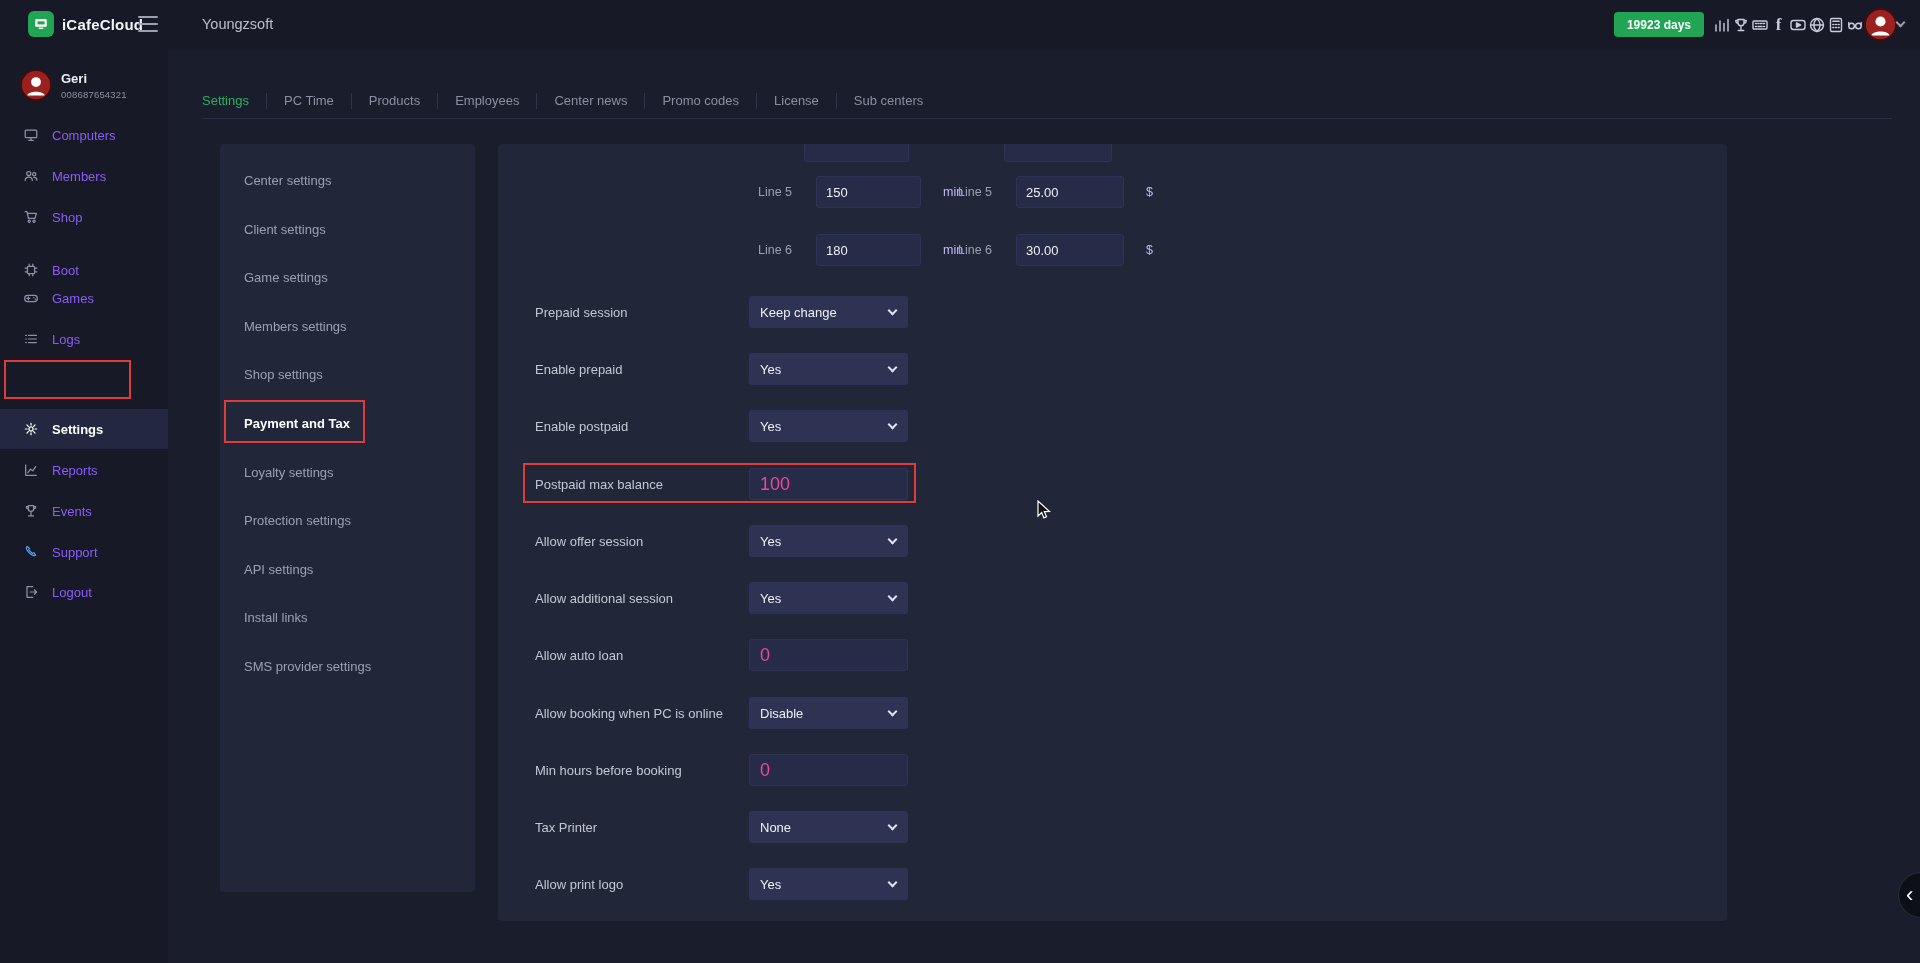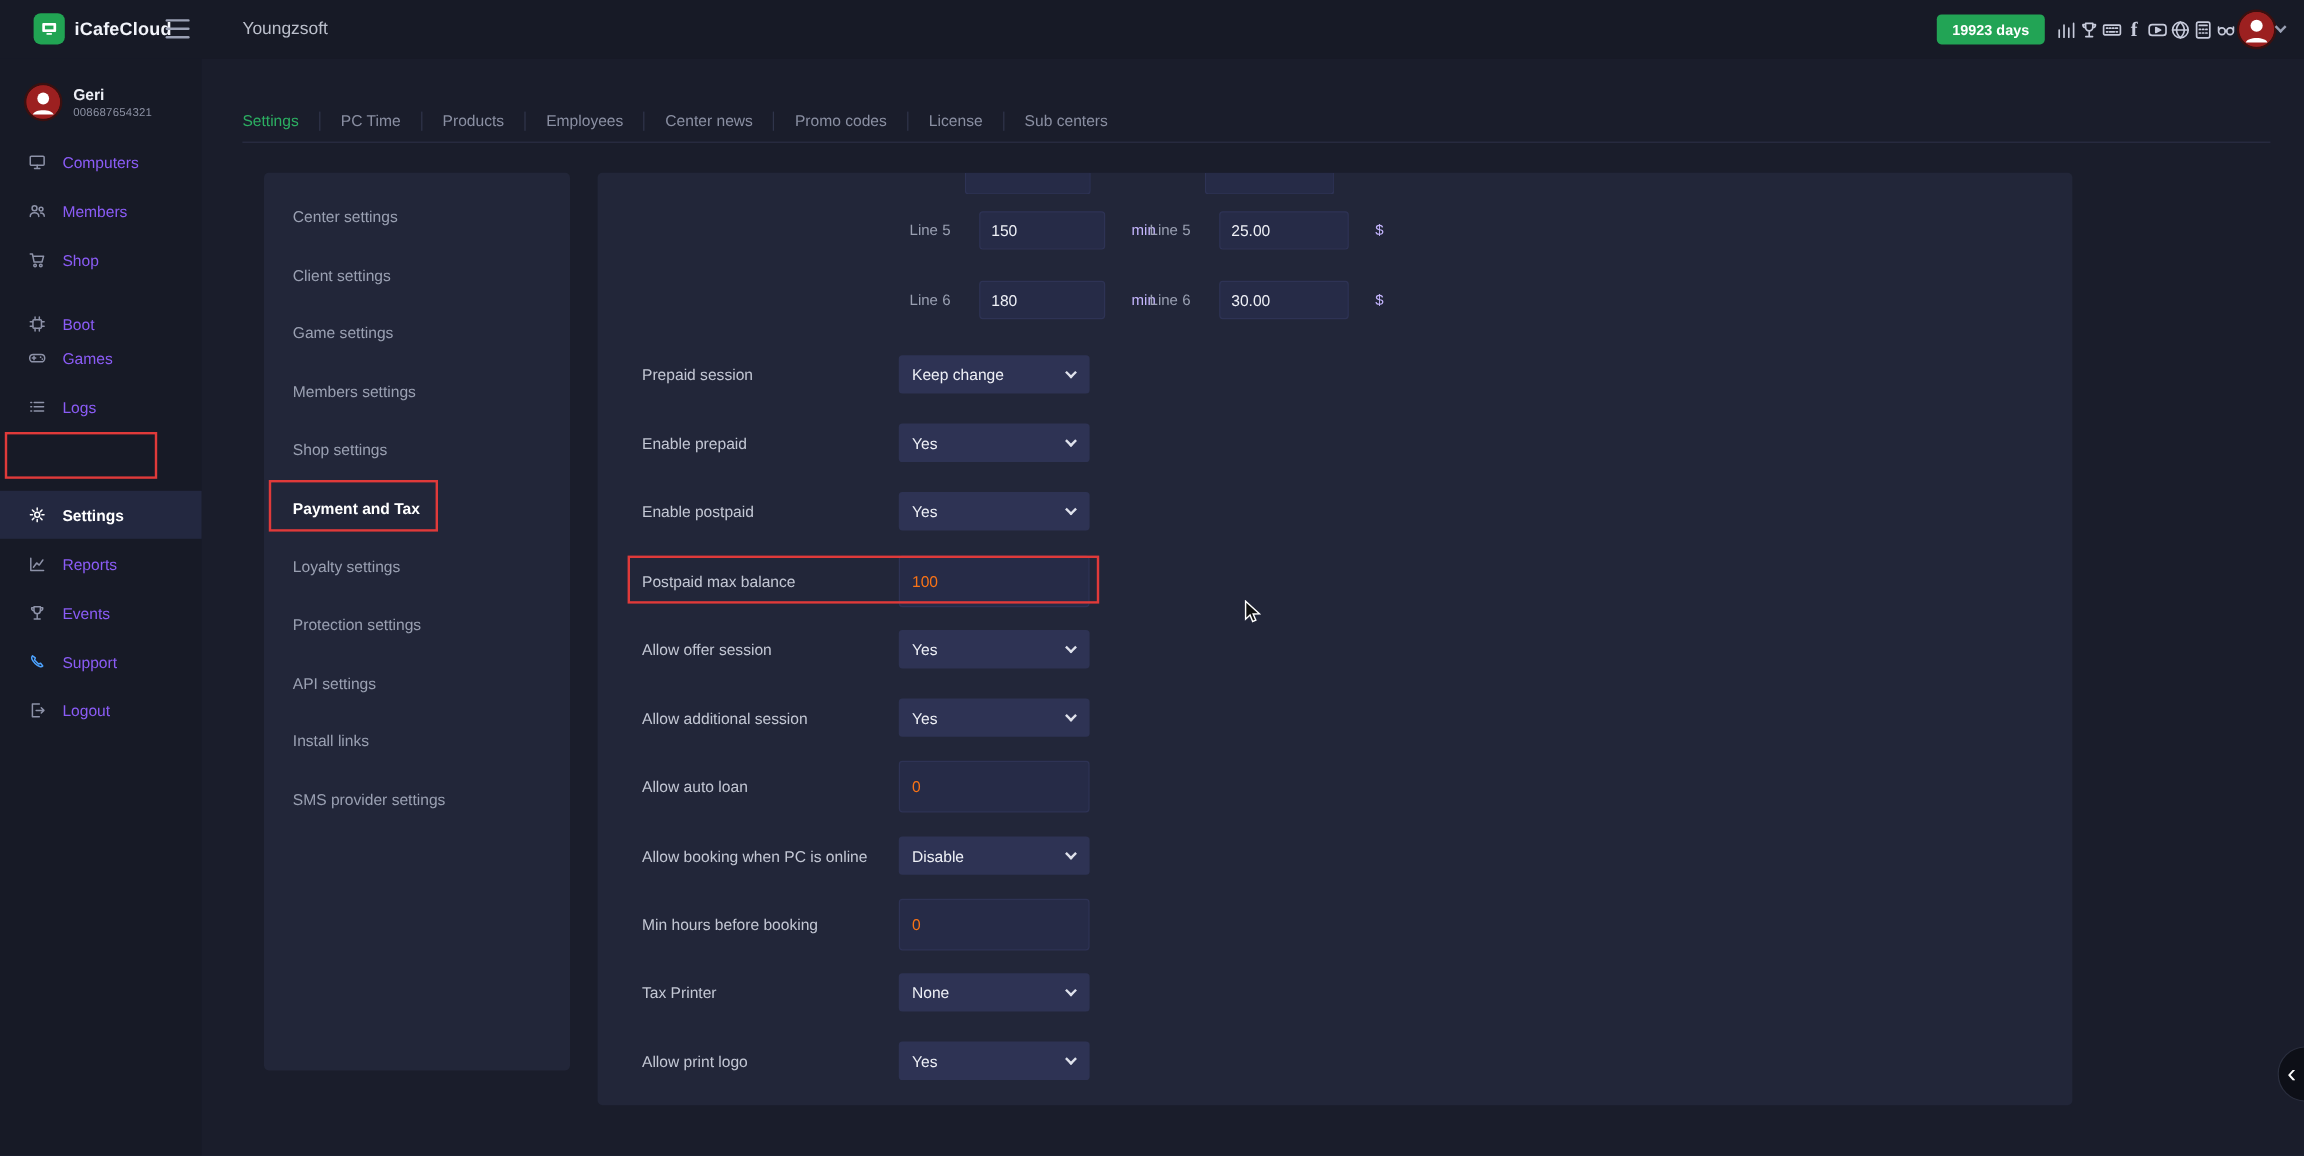--- a/index.html
+++ b/index.html
@@ -48,21 +48,21 @@
   
   .line-group{position:absolute;display:flex;align-items:center;gap:22px;height:32px}
   .line-label{width:36px;font-size:12.5px;color:#9aa0b2;text-align:left}
   .line-input{height:32px;background:#262b47;border:1px solid #2e3355;border-radius:3px;color:#eef0f6;font-size:13px;padding:0 9px;font-family:"Liberation Sans",sans-serif}
   .line-unit{font-size:12.5px;color:#c4b5fd}
   .partial-input{position:absolute;top:0;height:18px;background:#262b47;border:1px solid #2e3355;border-top:none;border-radius:0 0 3px 3px}
   .frow{position:absolute;left:37px;height:32px;display:flex;align-items:center}
   .flabel{width:214px;font-size:13px;color:#c3c7d4}
   .fselect{position:relative;width:159px;height:32px;background:#2e3354;border-radius:3px;color:#eef0f6;font-size:13px;display:flex;align-items:center;padding:0 28px 0 11px;cursor:pointer}
   .fselect .selchev{position:absolute;right:12px;top:11px;width:7px;height:7px;border-right:2px solid #dfe2ec;border-bottom:2px solid #dfe2ec;transform:rotate(45deg)}
-  .finput{width:159px;height:43px;background:#262b47;border:1px solid #2e3355;border-radius:3px;color:#f97316;font-size:13px;padding:0 10px;font-family:"Liberation Sans",sans-serif}
+  .finput{width:159px;height:32px;background:#262b47;border:1px solid #2e3355;border-radius:3px;color:#ec4899;font-size:18px;padding:0 10px;font-family:"Liberation Sans",sans-serif}
 
   
   .annotation{position:absolute;border:2px solid #e03a3a;z-index:50;pointer-events:none}
   .cursor{position:absolute;z-index:100;pointer-events:none}
   .edge-handle{position:absolute;left:1898px;top:872px;width:46px;height:46px;border-radius:50%;background:#0d0f17;border:1px solid #2a2e3e;color:#fff;display:flex;align-items:center;padding-left:7px;font-size:22px;z-index:40;cursor:pointer}
 </style>
 </head>
 <body>
 
 <div class="topbar">

